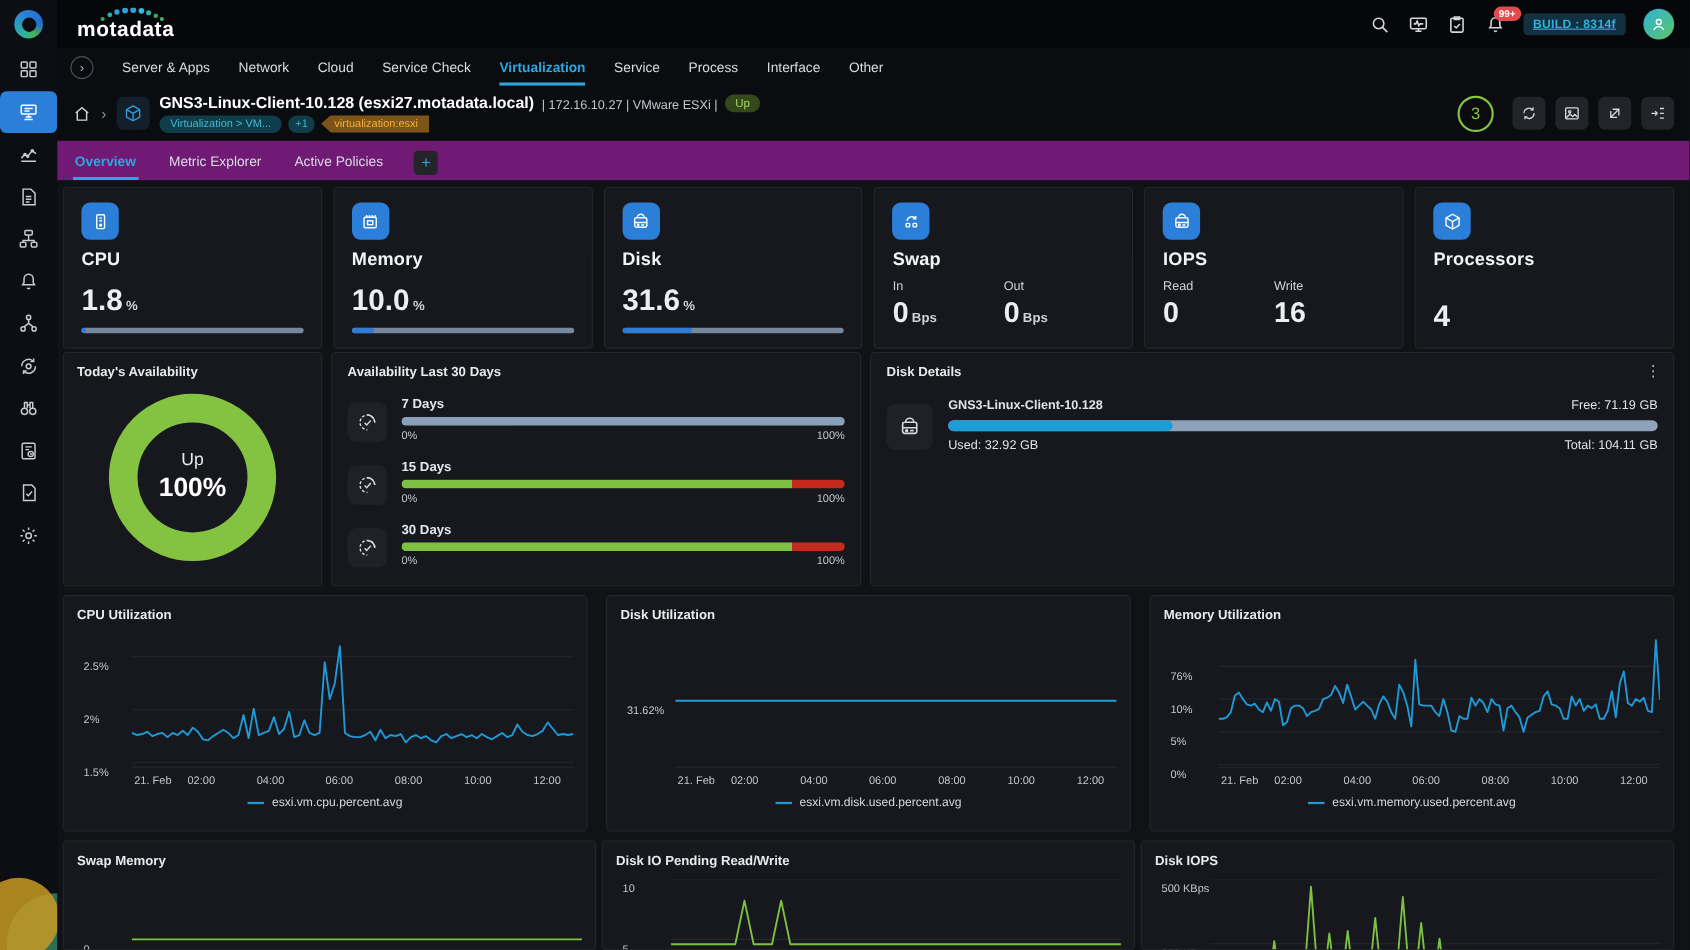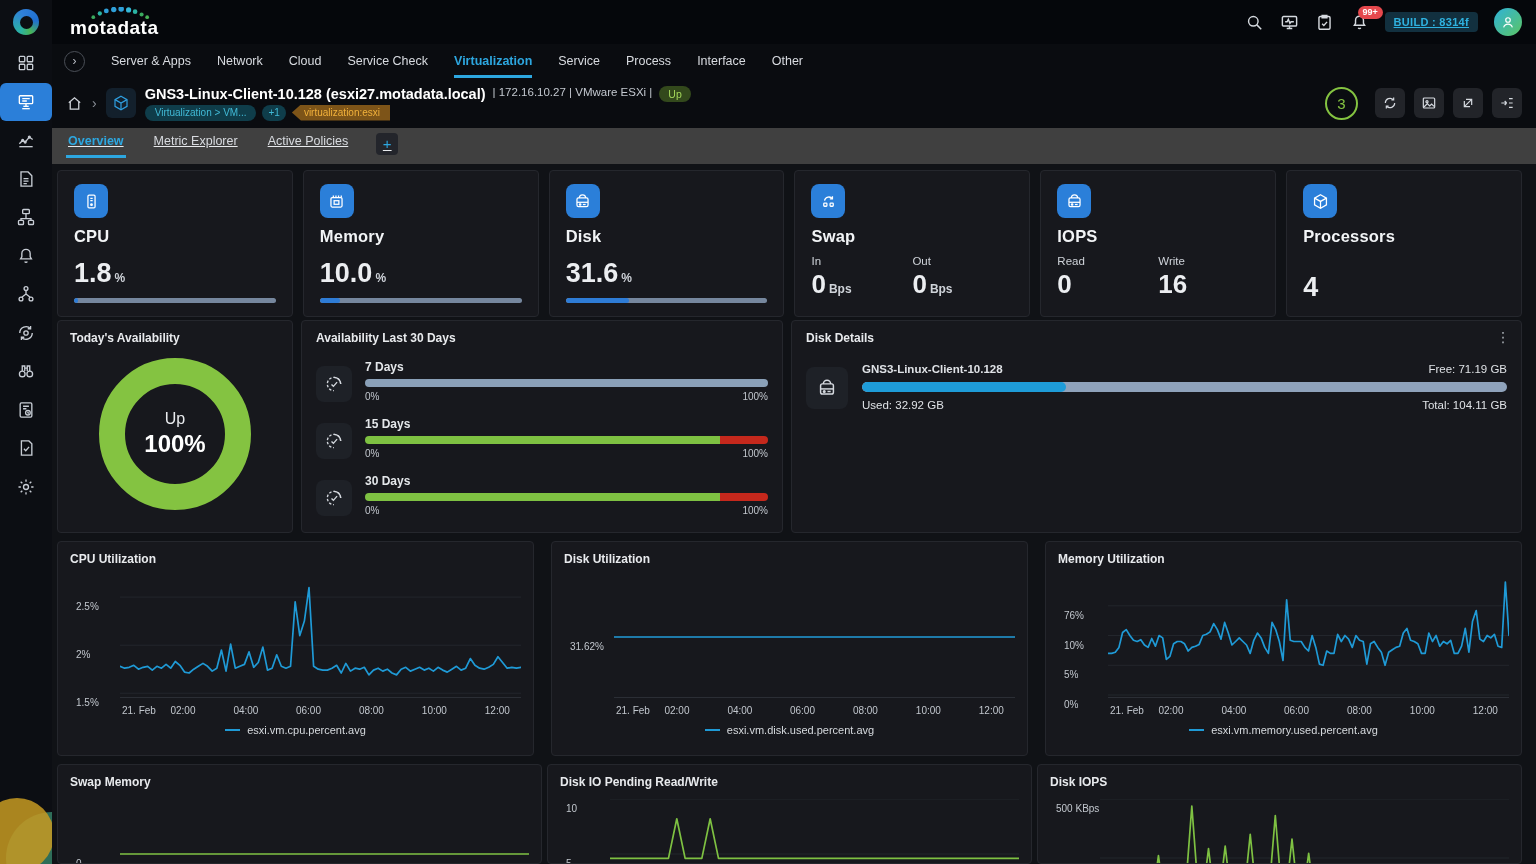--- a/index.html
+++ b/index.html
@@ -49,38 +49,38 @@
 
   .headerrow { height:50px; background:#0a0c10; display:flex; align-items:center; padding:0 14px; flex-shrink:0; }
   .hr-left { display:flex; align-items:center; gap:9px; }
   .home-ic, .crumb-chev { color:#cfd3d9; display:flex; }
   .home-ic svg { width:17px; height:17px; }
   .crumb-chev { color:#8a8f97; font-size:14px; }
   .cube-tile { width:30px; height:30px; background:#13202c; border-radius:6px;
     display:flex; align-items:center; justify-content:center; color:#2f9fe0; }
   .cube-tile svg { width:18px; height:18px; }
   .title-block { display:flex; flex-direction:column; gap:3px; }
-  .title-line { display:flex; align-items:flex-start; gap:7px; }
+  .title-line { display:flex; align-items:flex-end; gap:7px; }
   .mon-title { font-size:14.5px; font-weight:bold; color:#fff; }
   .mon-meta { font-size:11.5px; color:#c3c8cf; }
   .up-badge { background:#33491c; color:#a3d65a; font-size:10.5px; padding:2px 9px; border-radius:9px; }
   .tag-line { display:flex; align-items:center; gap:6px; }
   .pill-group { background:#0f3d4a; color:#41b9d5; font-size:10px; padding:2.5px 10px; border-radius:9px; cursor:pointer; }
   .pill-more { background:#0f3d4a; color:#41b9d5; font-size:10px; padding:2.5px 6px; border-radius:9px; cursor:pointer; }
   .tag-orange { background:#7d5418; color:#f2b13b; font-size:10px; padding:2.5px 10px 2.5px 12px;
     clip-path:polygon(9px 0,100% 0,100% 100%,9px 100%,0 50%); cursor:pointer; }
   .hr-right { margin-left:auto; display:flex; align-items:center; gap:9px; }
   .mon-count { width:33px; height:33px; border:2px solid #84c341; border-radius:50%; color:#84c341;
     font-size:15px; display:flex; align-items:center; justify-content:center; margin-right:8px; cursor:pointer; }
   .act-btn { width:30px; height:30px; background:#222429; border-radius:6px; color:#d5d9df;
     display:flex; align-items:center; justify-content:center; cursor:pointer; }
   .act-btn svg { width:16px; height:16px; }
 
-  .tabsrow { height:36px; background:#404040; display:flex; align-items:center; gap:26px;
-    padding:0 0 0 14px; flex-shrink:0;text-decoration:underline; }
+  .tabsrow { height:36px; background:#701a75; display:flex; align-items:flex-end; gap:26px;
+    padding:0 0 0 14px; flex-shrink:0; }
   .tab { font-size:12.5px; color:#d8dbe0; padding:0 2px 10px; cursor:pointer; }
   .tab.active { color:#2da7e0; font-weight:bold; box-shadow:inset 0 -3px 0 #2da7e0; }
   .tab-add { width:22px; height:22px; background:#23252b; color:#2da7e0; border-radius:4px;
     font-size:15px; display:flex; align-items:center; justify-content:center; margin-bottom:5px; cursor:pointer; }
 
   .content { flex:1; background:#101216; padding:6px 14px 0 5px; overflow:hidden; }
   .panel { background:#17181d; border:1px solid #25272d; border-radius:4px; }
 
   
   .row1 { display:grid; grid-template-columns:repeat(6,1fr); gap:10px; height:142px; margin-bottom:8px; }

